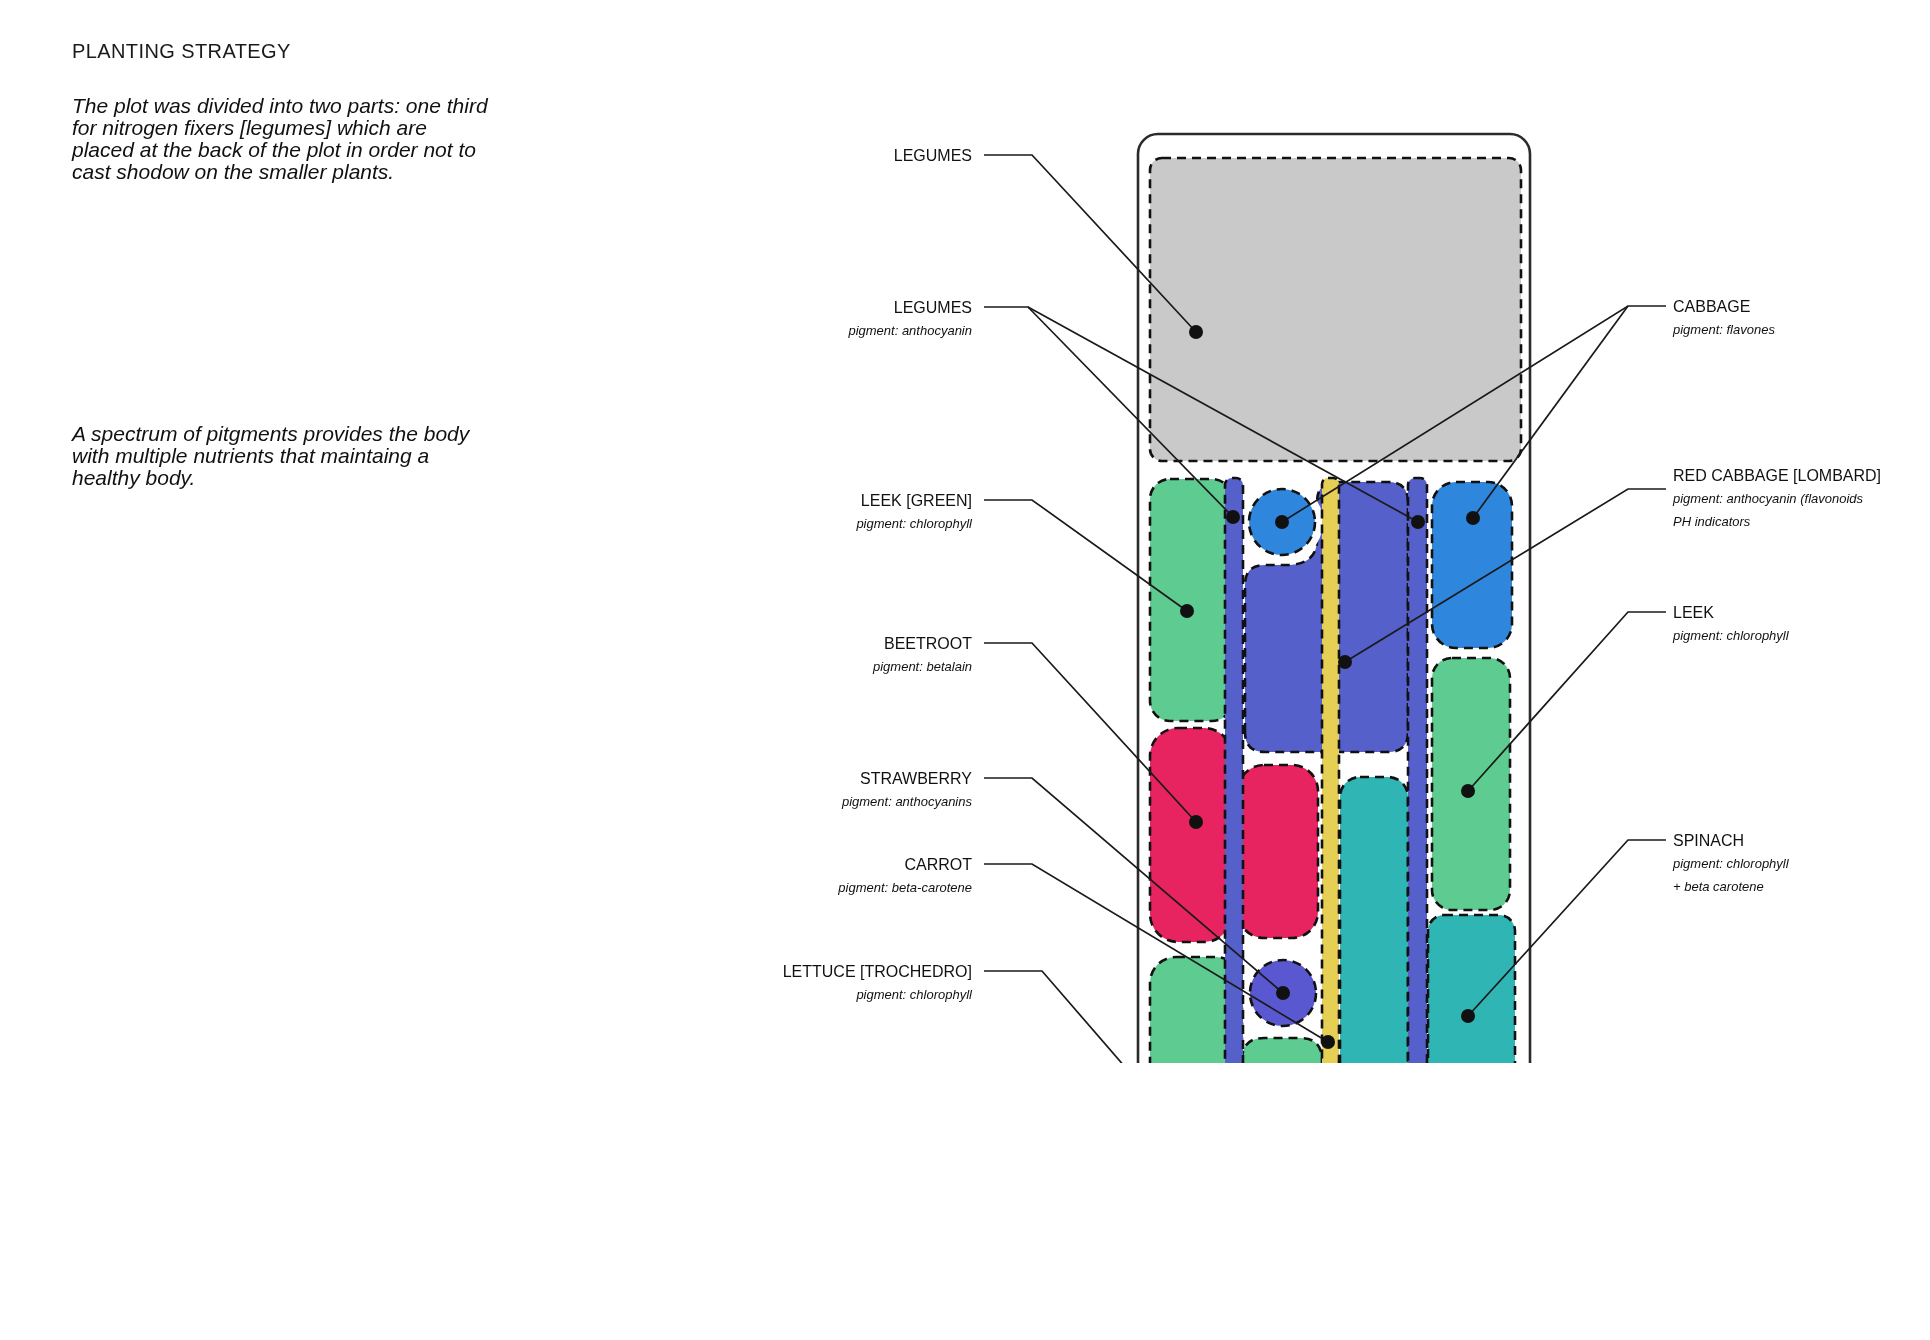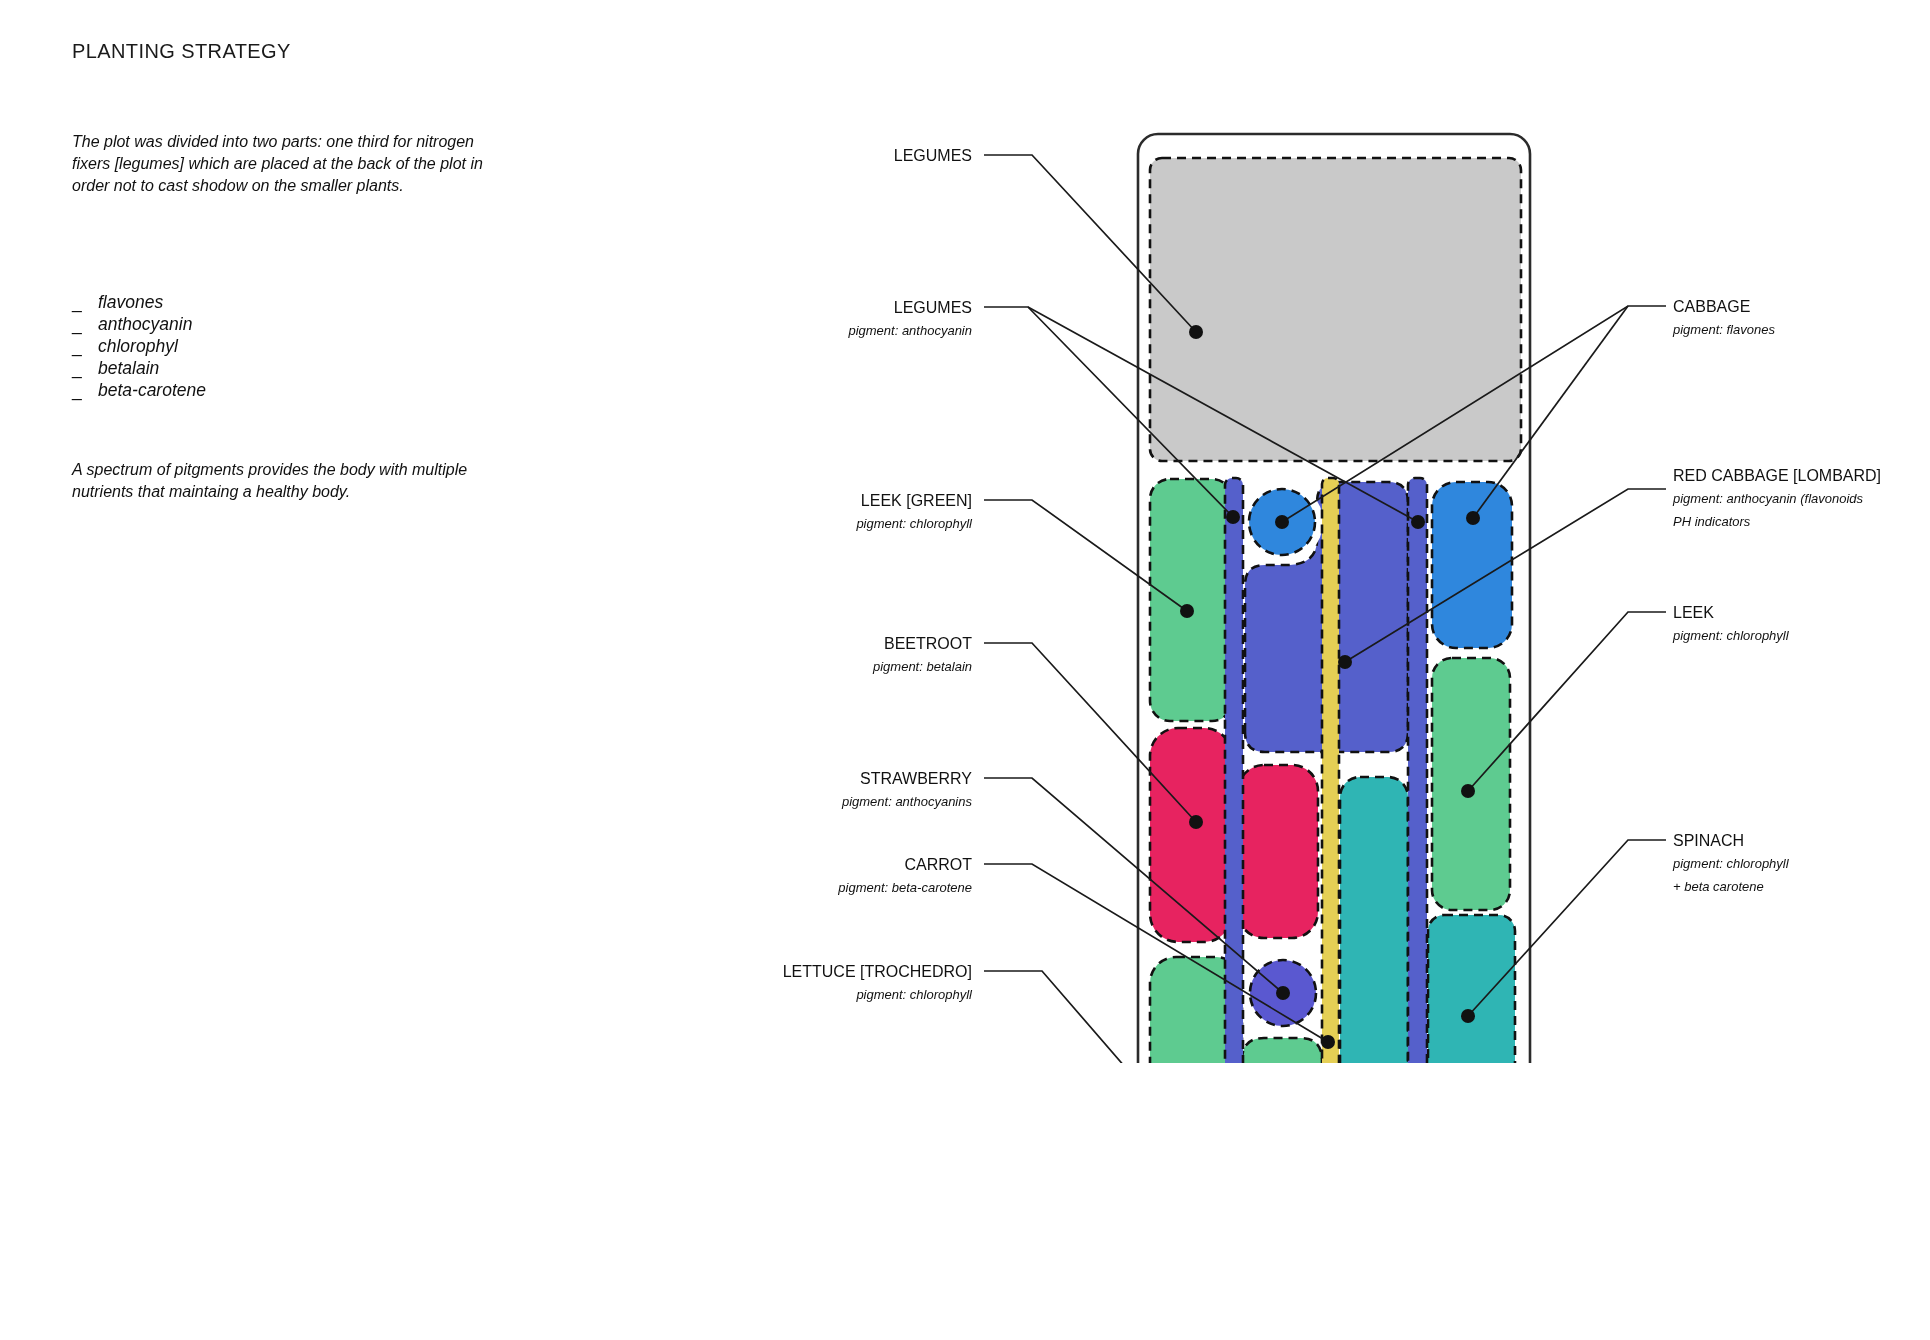--- a/index.html
+++ b/index.html
@@ -3,47 +3,40 @@
 <meta charset="utf-8">
 <style>
   html,body{margin:0;padding:0;background:#ffffff;}
   #stage{
     position:relative;width:1930px;height:1063px;overflow:hidden;
     background:#ffffff;color:#111;
     font-family:"Liberation Sans", sans-serif;
   }
   .abs{position:absolute;}
   .title{font-size:20px;letter-spacing:.4px;color:#1a1a1a;}
-  .para{font-style:italic;font-size:16px;line-height:22px;color:#111;width:420px;margin-top:36px;}
+  .para{font-style:italic;font-size:21px;line-height:22px;color:#111;width:420px;}
   .pig-list{font-style:italic;font-size:17.5px;line-height:22px;color:#111;}
   .pig-item .pfx{display:inline-block;width:26px;font-style:normal;}
   .lbl{white-space:nowrap;line-height:23px;}
   .lbl-left{text-align:right;}
   .lbl-right{text-align:left;}
   .lbl .nm{font-size:16px;color:#111;}
   .lbl .pg{font-size:13px;font-style:italic;color:#111;}
   svg{position:absolute;left:0;top:0;}
   .shape{stroke:#111;stroke-width:2.6;stroke-dasharray:9 6;}
   .leader{stroke:#1a1a1a;stroke-width:1.7;fill:none;}
 </style>
 </head>
 <body>
 
 <div id="stage">
 
   <div class="abs title" style="left:72px;top:40px;">PLANTING STRATEGY</div>
   <div class="abs para" style="left:72px;top:95px;">The plot was divided into two parts: one third for nitrogen fixers [legumes] which are placed at the back of the plot in order not to cast shodow on the smaller plants.</div>
 
-  <div class="abs pig-list" style="left:72px;top:291px;">
-    <div class="pig-item"><span class="pfx">_</span><span>flavones</span></div>
-    <div class="pig-item"><span class="pfx">_</span><span>anthocyanin</span></div>
-    <div class="pig-item"><span class="pfx">_</span><span>chlorophyl</span></div>
-    <div class="pig-item"><span class="pfx">_</span><span>betalain</span></div>
-    <div class="pig-item"><span class="pfx">_</span><span>beta-carotene</span></div>
-  </div>
 
   <div class="abs para" style="left:72px;top:423px;">A spectrum of pitgments provides the body with multiple nutrients that maintaing a healthy body.</div>
 
   <svg width="1930" height="1340" viewBox="0 0 1930 1340">
 
     <rect x="1138" y="134" width="392" height="1101" rx="20" fill="#fff" stroke="#2b2b2b" stroke-width="2.6"></rect>
 
     <rect class="shape" x="1150" y="158" width="371" height="303" rx="12" stroke-dasharray="11 7" fill="#c9c9c9"></rect>
 
     <rect class="shape" x="1150" y="479" width="82" height="242" rx="20" fill="#5ecb90"></rect>

